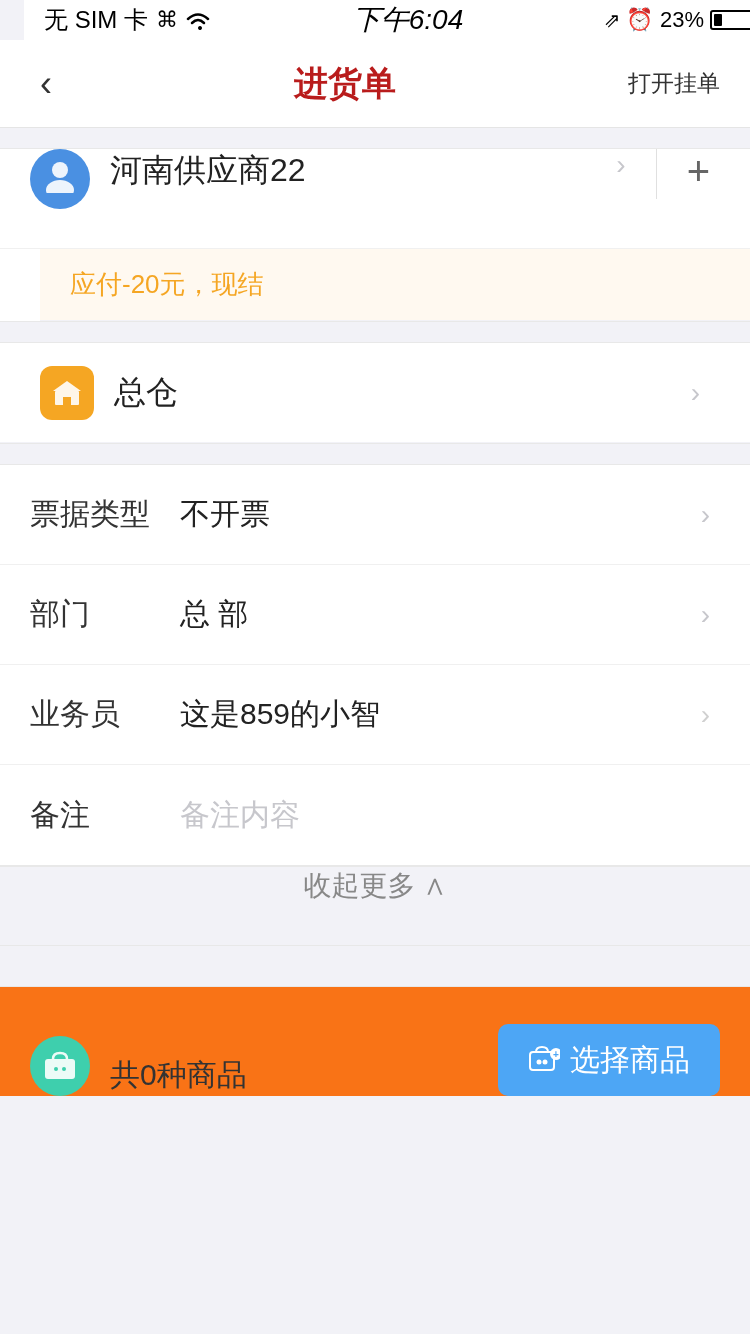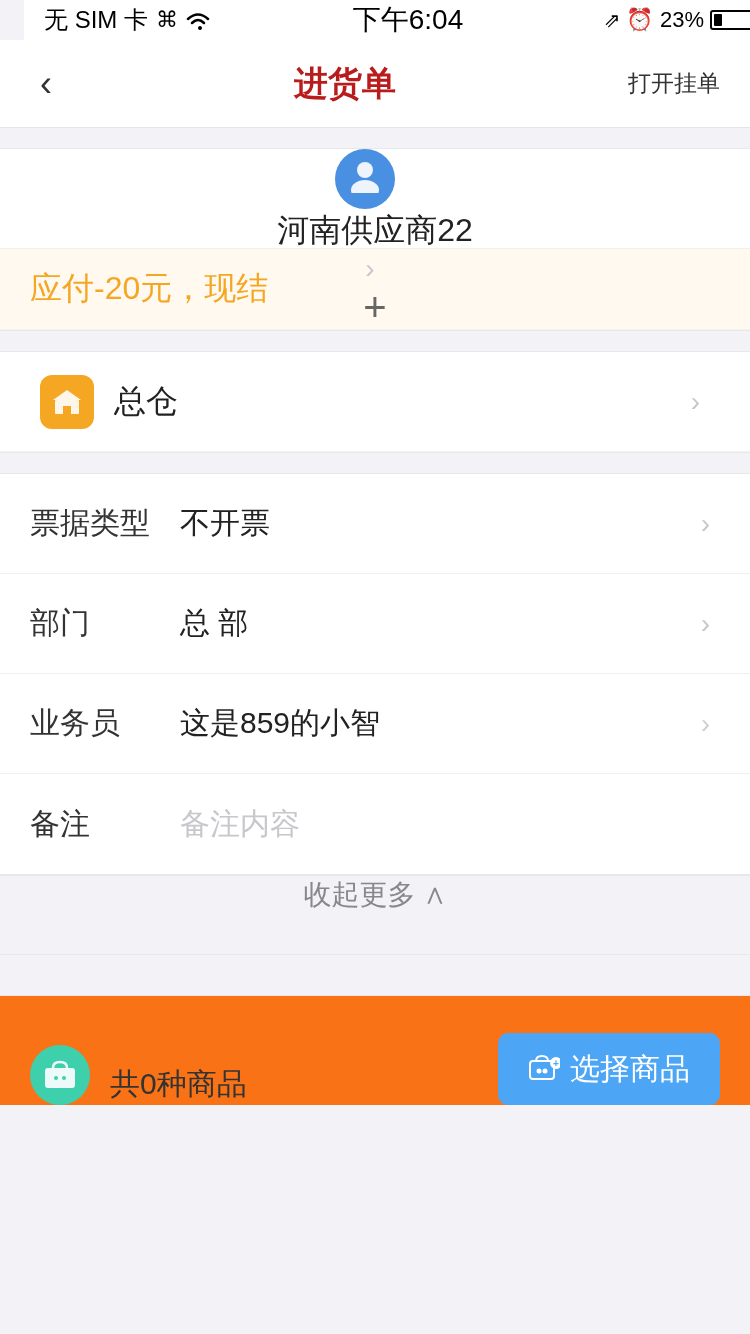--- a/index.html
+++ b/index.html
@@ -19,21 +19,21 @@
       background: #fff;
       display: flex;
       align-items: center;
       justify-content: space-between;
       padding: 0 20px;
       font-size: 24px;
       color: #000;
       margin-left: 24px;
     }
     .status-left { display: flex; align-items: center; gap: 8px; }
-    .status-center { font-size: 28px; font-weight: 500; }
+    .status-center { font-size: 28px; font-weight: 500; font-style: italic; }
     .status-right { display: flex; align-items: center; gap: 6px; font-size: 22px; }
     .wifi-icon, .signal-icon { font-size: 22px; }
     .battery-icon {
       display: inline-flex; align-items: center;
       border: 2px solid #000; border-radius: 3px;
       width: 44px; height: 20px; padding: 2px;
       position: relative;
     }
     .battery-icon::after {
       content: '';
@@ -90,26 +90,25 @@
     
     .card {
       background: #fff;
       border-top: 1px solid #e8e8e8;
       border-bottom: 1px solid #e8e8e8;
     }
 
     
     .supplier-row {
       display: flex;
-      align-items: center;
+      align-items: flex-start;
       padding: 0 30px;
       height: 100px;
       background: #fff;
       border-bottom: 1px solid #f0f0f0;
-      flex-direction: column;
     }
     .supplier-avatar {
       width: 60px;
       height: 60px;
       border-radius: 50%;
       background: #4a90e2;
       display: flex;
       align-items: center;
       justify-content: center;
       margin-right: 20px;
@@ -140,23 +139,24 @@
       font-size: 40px;
       color: #666;
       cursor: pointer;
       padding: 0 10px;
     }
 
     
     .notice-row {
       background: #fff9f0;
       padding: 18px 30px;
-      font-size: 32px;
+      font-size: 26px;
       color: #f5a623;
       border-bottom: 1px solid #f2f2f7;
+      margin-left: 40px;
     }
 
     
     .warehouse-row {
       display: flex;
       align-items: center;
       padding: 0 40px;
       height: 100px;
       background: #fff;
       border-bottom: 1px solid #f2f2f7;

